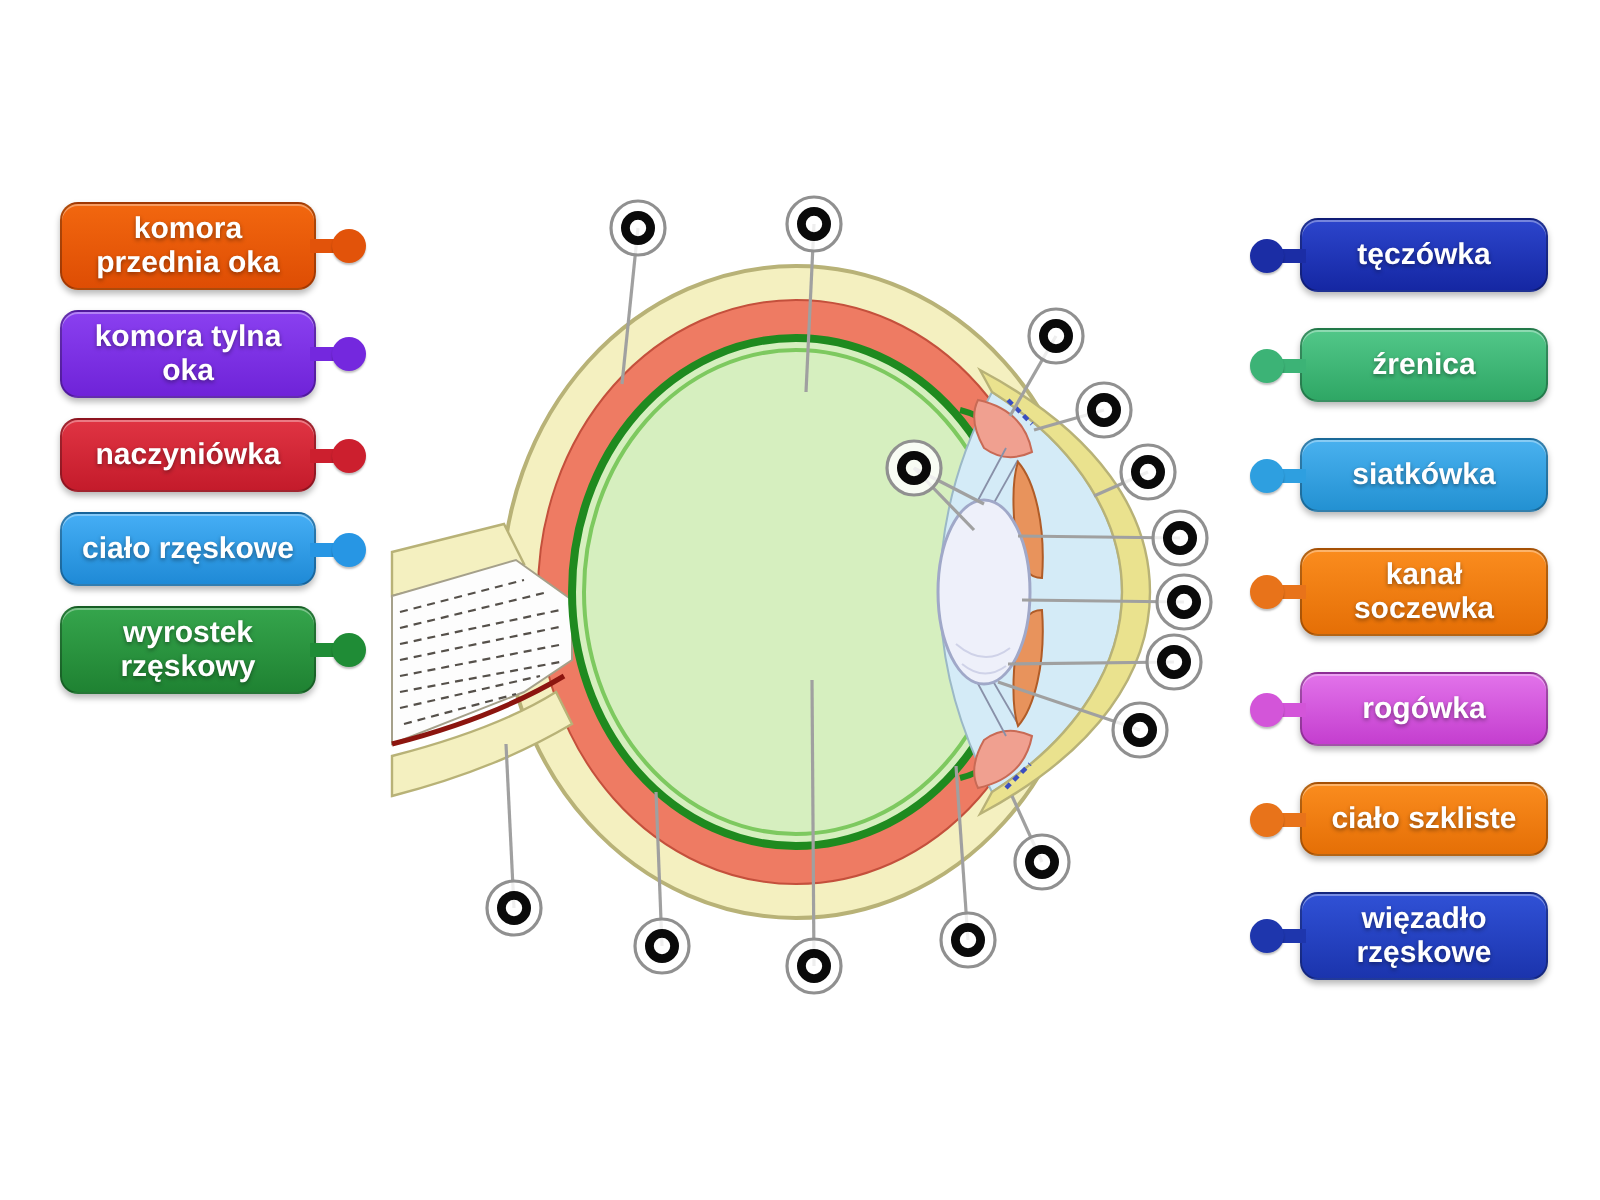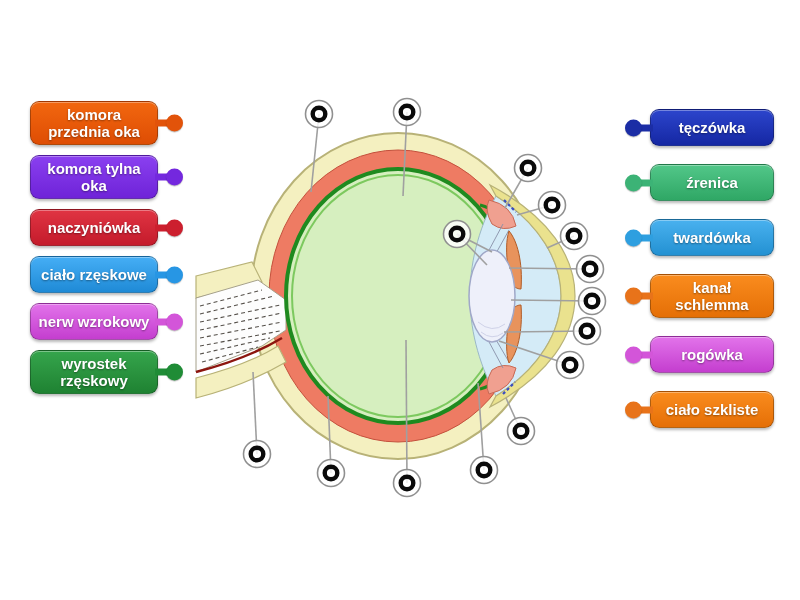--- a/index.html
+++ b/index.html
@@ -172,57 +172,57 @@
       <div class="label" style="--bg1: #e03443; --bg2: #c41b2b; --dot: #cc1f2e;">
         <span>naczyniówka</span>
         <span class="stub"></span>
         <span class="dot"></span>
       </div>
       <div class="label" style="--bg1: #45aef5; --bg2: #1f8ad6; --dot: #2796e4;">
         <span>ciało rzęskowe</span>
         <span class="stub"></span>
         <span class="dot"></span>
       </div>
-      <div class="label" style="--bg1: #e273ea; --bg2: #c43ecf; --dot: #d355d9;">
-        <span>nerw wzrokowy</span>
-        <span class="stub"></span>
-        <span class="dot"></span>
-      </div>
       <div class="label" style="--bg1: #35a54c; --bg2: #1f8232; --dot: #1f8c36;">
         <span>wyrostek rzęskowy</span>
         <span class="stub"></span>
         <span class="dot"></span>
       </div>
     </div>
 
   <div class="col col-right">
       <div class="label" style="--bg1: #2c45cc; --bg2: #1527a3; --dot: #1b2da5;">
         <span>tęczówka</span>
         <span class="stub"></span>
         <span class="dot"></span>
       </div>
       <div class="label" style="--bg1: #52c789; --bg2: #2fa765; --dot: #3cb376;">
         <span>źrenica</span>
         <span class="stub"></span>
         <span class="dot"></span>
       </div>
       <div class="label" style="--bg1: #49b1ef; --bg2: #2391d2; --dot: #2e9fe0;">
-        <span>twardówka</span>
+        <span>siatkówka</span>
         <span class="stub"></span>
         <span class="dot"></span>
       </div>
       <div class="label" style="--bg1: #fa8c1e; --bg2: #e56f06; --dot: #e8731a;">
-        <span>kanał schlemma</span>
+        <span>kanał soczewka</span>
         <span class="stub"></span>
         <span class="dot"></span>
       </div>
       <div class="label" style="--bg1: #e273ea; --bg2: #c43ecf; --dot: #d355d9;">
         <span>rogówka</span>
         <span class="stub"></span>
         <span class="dot"></span>
       </div>
       <div class="label" style="--bg1: #fa8c1e; --bg2: #e56f06; --dot: #e8731a;">
         <span>ciało szkliste</span>
         <span class="stub"></span>
         <span class="dot"></span>
       </div>
+      <div class="label" style="--bg1: #3051d6; --bg2: #1b34ad; --dot: #1e36ad;">
+        <span>więzadło rzęskowe</span>
+        <span class="stub"></span>
+        <span class="dot"></span>
+      </div>
     </div>
 </div>
 
 </body></html>

